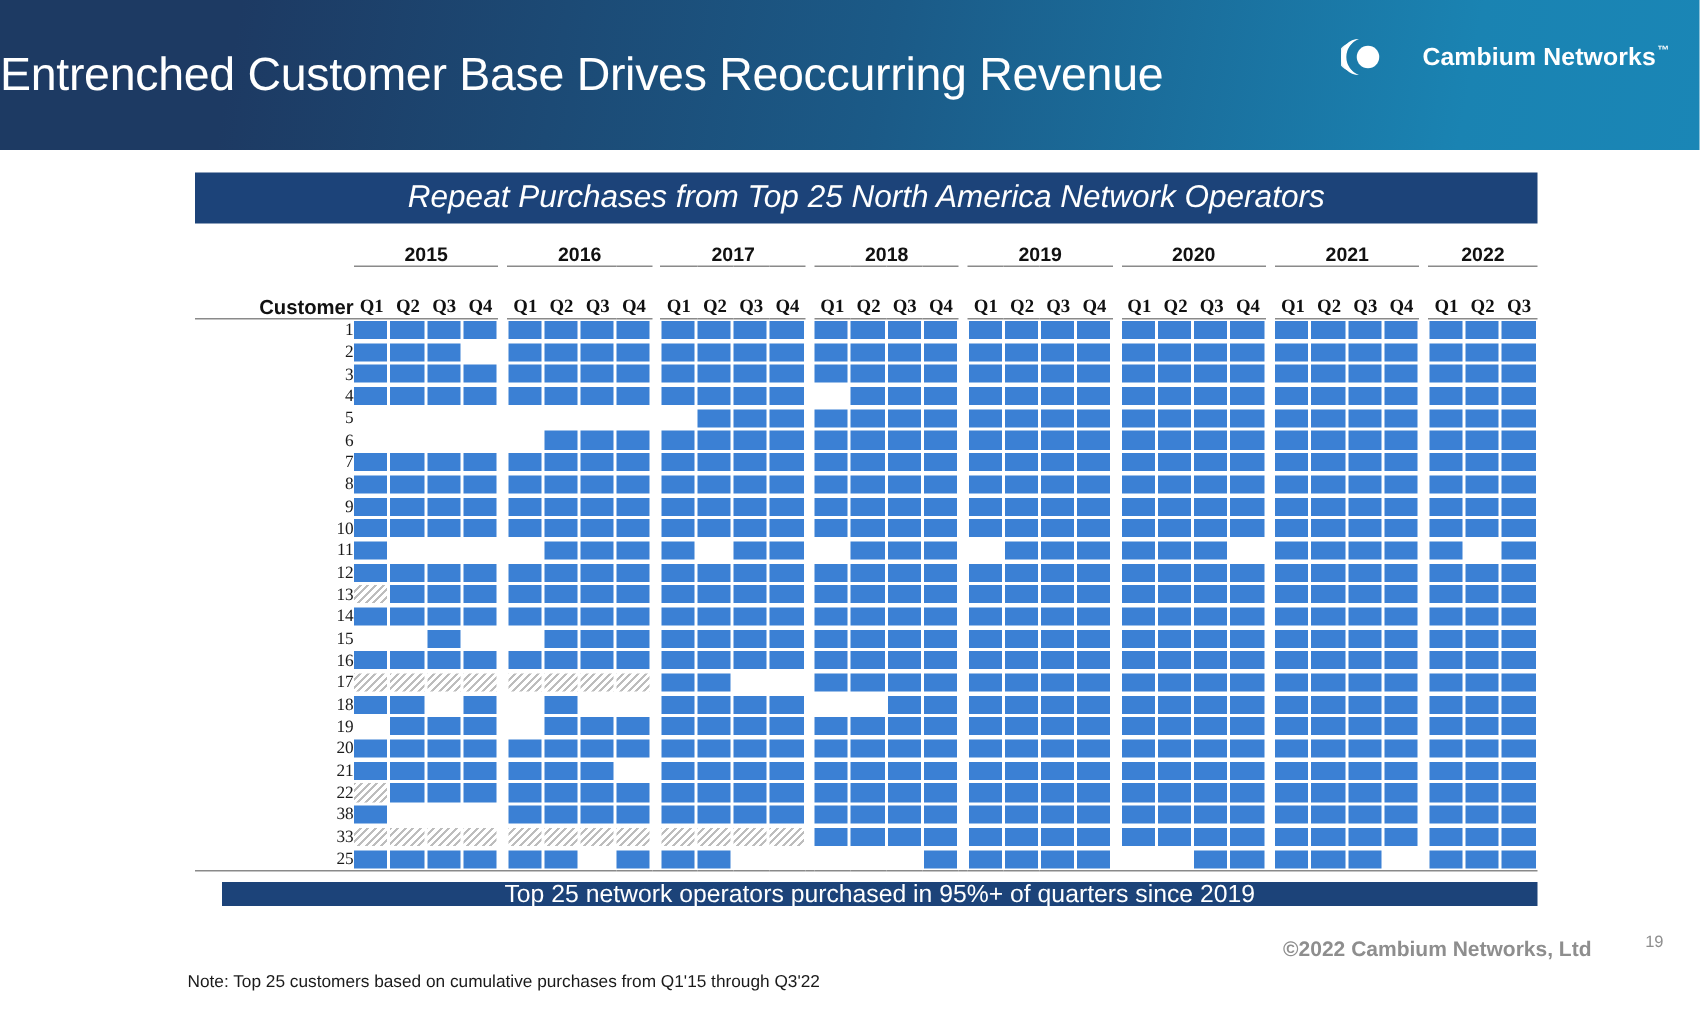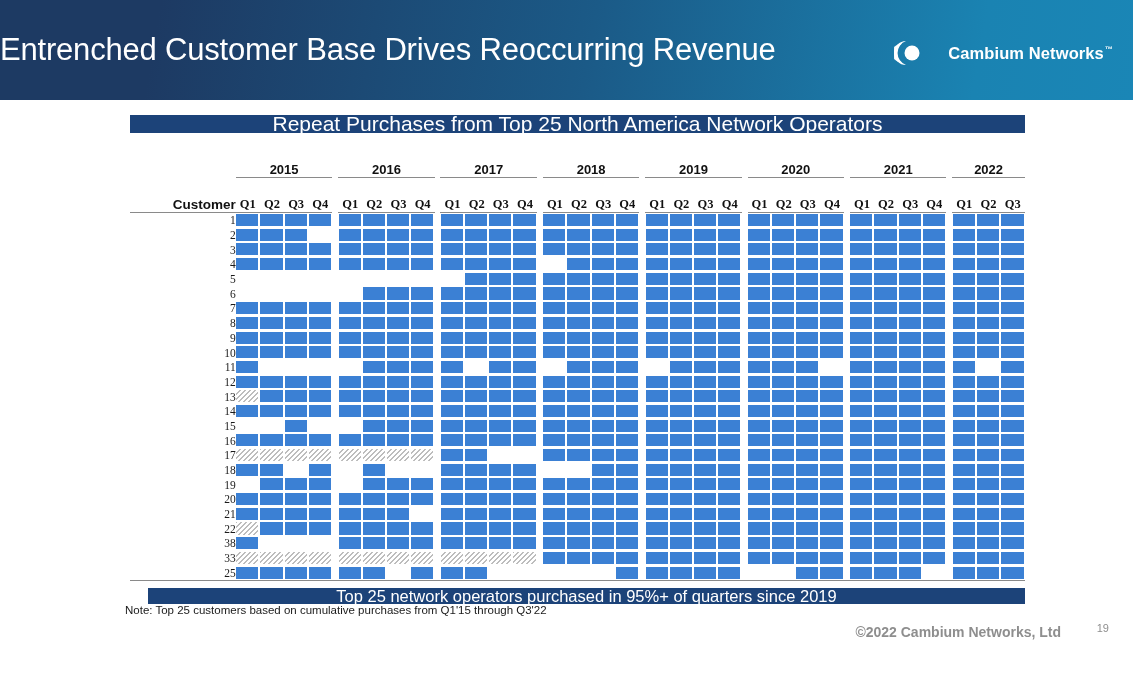--- a/index.html
+++ b/index.html
@@ -30,21 +30,21 @@
     color: #ffffff;
     font-size: 31px;
     font-weight: normal;
     letter-spacing: -0.2px;
     white-space: nowrap;
     font-family: "Liberation Sans", sans-serif;
   }
   #brand-logo {
     position: absolute;
     right: 20px;
-    top: 38px;
+    top: 23px;
     display: flex;
     align-items: center;
     gap: 24px;
   }
   #brand-mark { width: 30px; height: 30px; display:block; }
   #brand-text {
     color: #ffffff;
     font-size: 16.5px;
     font-weight: bold;
     white-space: nowrap;
@@ -54,25 +54,26 @@
     color: #ffffff;
     font-size: 8px;
     vertical-align: super;
     margin-left: 1px;
   }
 
   
   #chart-title-bar {
     position: absolute;
     left: 130px; top: 115px;
-    width: 895px; height: 18px;
+    width: 895px; height: 34px;
     background: #1c4379;
     display: flex;
     align-items: center;
     justify-content: center;
+    font-style: italic;
   }
   #chart-title {
     color: #ffffff;
     font-size: 21px;
     white-space: nowrap;
   }
 
   
   #matrix {
     position: absolute;
@@ -160,21 +161,21 @@
     align-items: center;
     justify-content: center;
   }
   #callout-text {
     color: #ffffff;
     font-size: 16.5px;
     white-space: nowrap;
   }
   #note-text {
     position: absolute;
-    left: 125px; top: 604px;
+    left: 125px; top: 649px;
     font-size: 11.5px;
     color: #1a1a1a;
     white-space: nowrap;
   }
   #copyright-text {
     position: absolute;
     right: 72px; top: 624px;
     font-size: 14px;
     color: #8e8e8e;
     white-space: nowrap;

